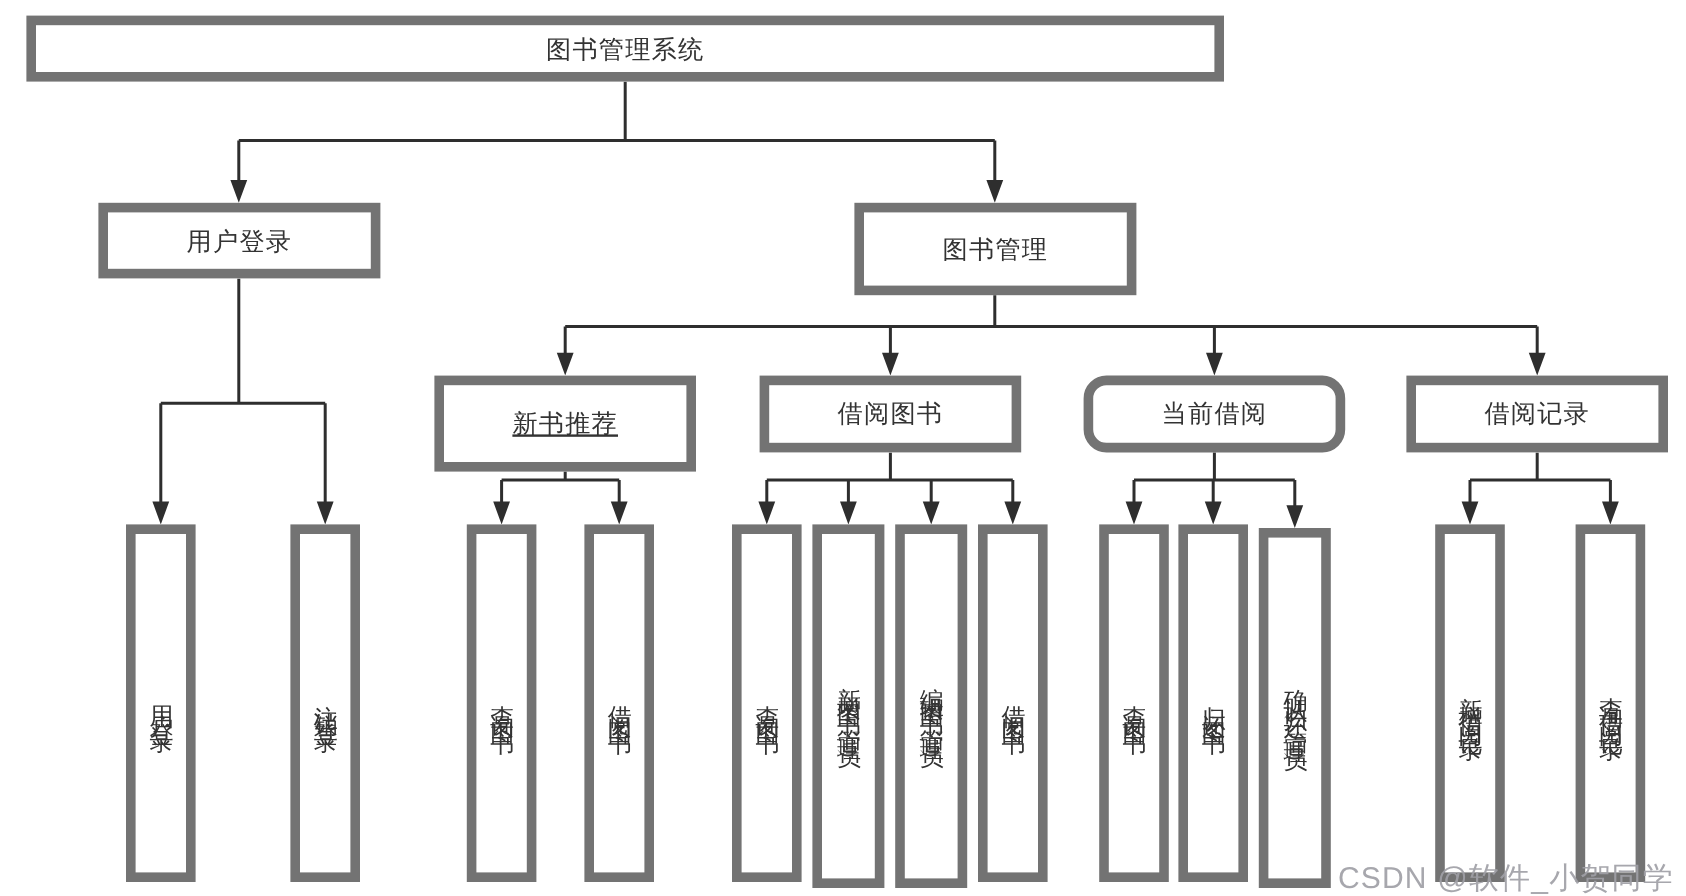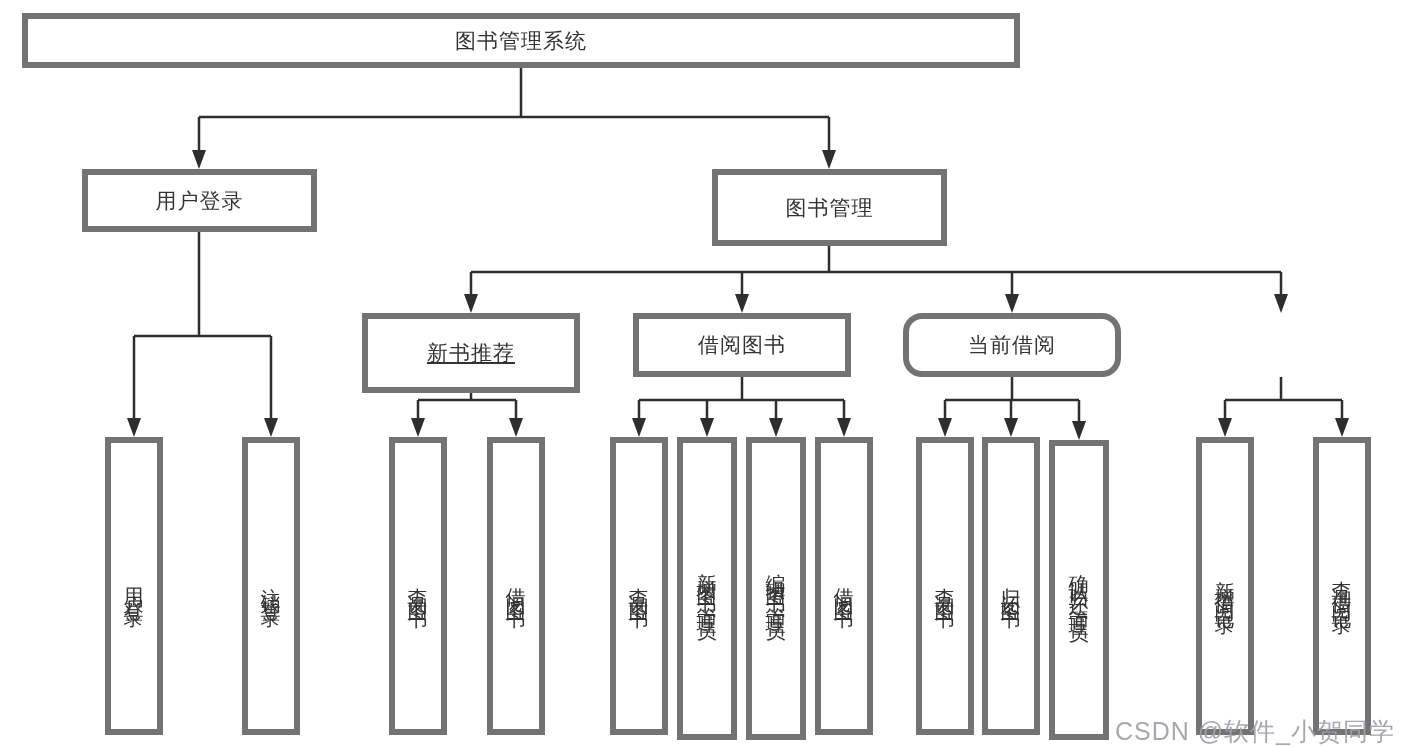--- a/index.html
+++ b/index.html
@@ -17,21 +17,21 @@
   }
   #connectors {
     position: absolute;
     left: 0; top: 0;
     width: 1405px; height: 747px;
     z-index: 1;
   }
   .node {
     position: absolute;
     box-sizing: border-box;
-    border: 6px solid #737373;
+    border: 8px solid #737373;
     background: #ffffff;
     color: #333333;
     display: flex;
     align-items: center;
     justify-content: center;
     z-index: 2;
   }
   .node.h {
     font-size: 21px;
     letter-spacing: 1px;
@@ -116,20 +116,21 @@
   </svg>
 
   <div class="node h" style="left:22px; top:13px; width:998px; height:55px;">图书管理系统</div>
 
   <div class="node h" style="left:82px; top:169px; width:235px; height:63px;">用户登录</div>
   <div class="node h" style="left:712px; top:169px; width:235px; height:77px;">图书管理</div>
 
   <div class="node h" style="left:362px; top:313px; width:218px; height:80px;text-decoration:underline;">新书推荐</div>
   <div class="node h" style="left:633px; top:313px; width:218px; height:64px;">借阅图书</div>
   <div class="node h" style="left:903px; top:313px; width:218px; height:64px;border-radius:19px;">当前借阅</div>
+  <div class="node h" style="left:1172px; top:313px; width:218px; height:64px;">借阅记录</div>
 
   <div class="node v" style="left:105px; top:437px; width:58px; height:298px;">用户登录</div>
   <div class="node v" style="left:242px; top:437px; width:58px; height:298px;">注销登录</div>
 
   <div class="node v" style="left:389px; top:437px; width:58px; height:298px;">查询图书</div>
   <div class="node v" style="left:487px; top:437px; width:58px; height:298px;">借阅图书</div>
 
   <div class="node v" style="left:610px; top:437px; width:58px; height:298px;">查询图书</div>
   <div class="node v" style="left:677px; top:437px; width:60px; height:303px;">新增图书（管理员）</div>
   <div class="node v" style="left:746px; top:437px; width:60px; height:303px;">编辑图书（管理员）</div>

